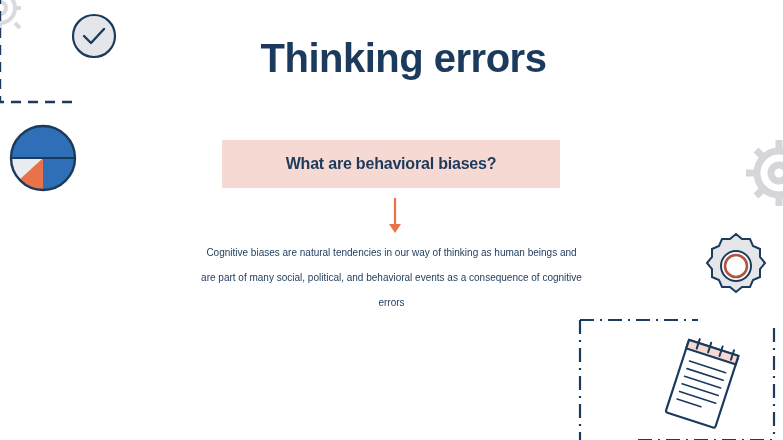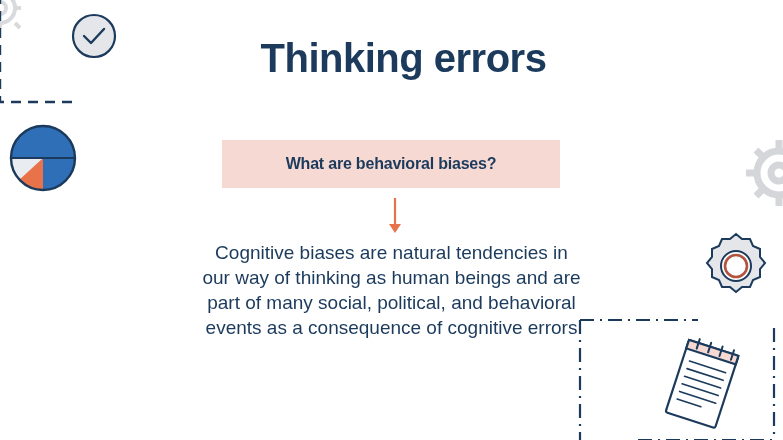--- a/index.html
+++ b/index.html
@@ -62,21 +62,21 @@
     height: 36px;
   }
 
   
   .body-text {
     position: absolute;
     left: 200px;
     top: 240px;
     width: 383px;
     text-align: center;
-    font-size: 19px;
+    font-size: 10px;
     line-height: 25px;
     color: #1b3a5c;
   }
 
   
   .deco { position: absolute; }
 
   
   .dash-tl { left: -4px; top: -6px; width: 80px; height: 112px; }
 

